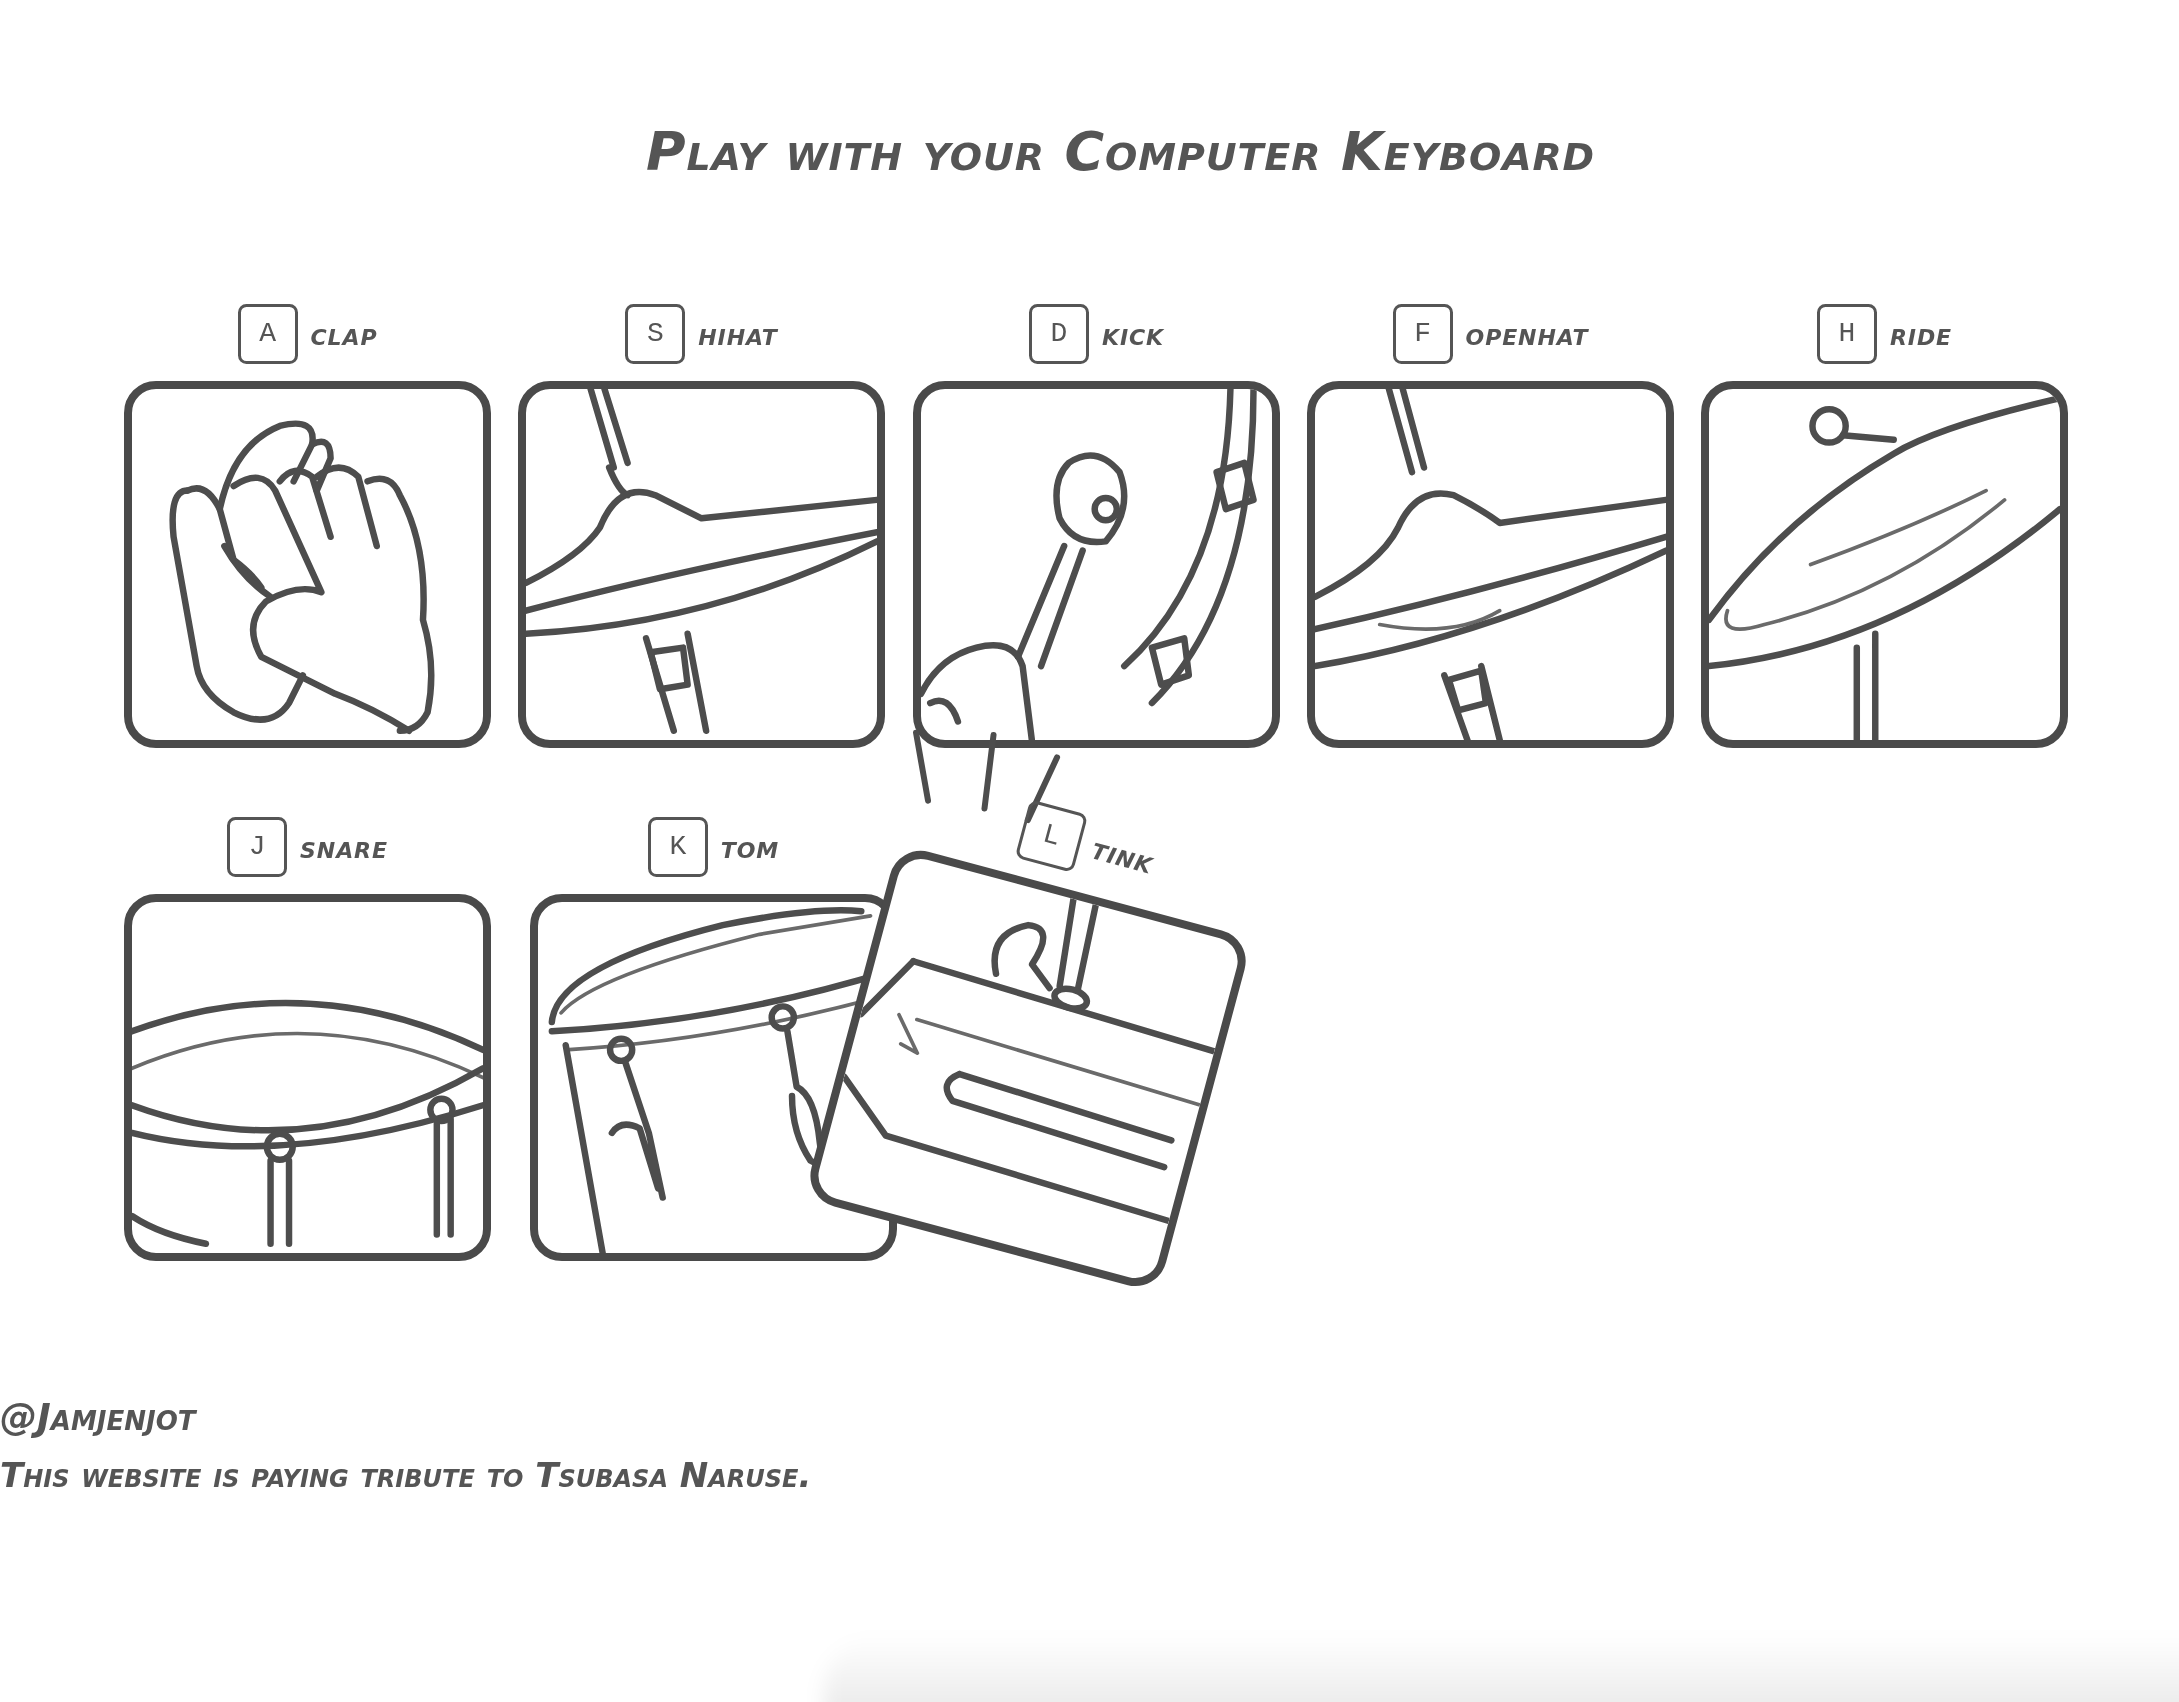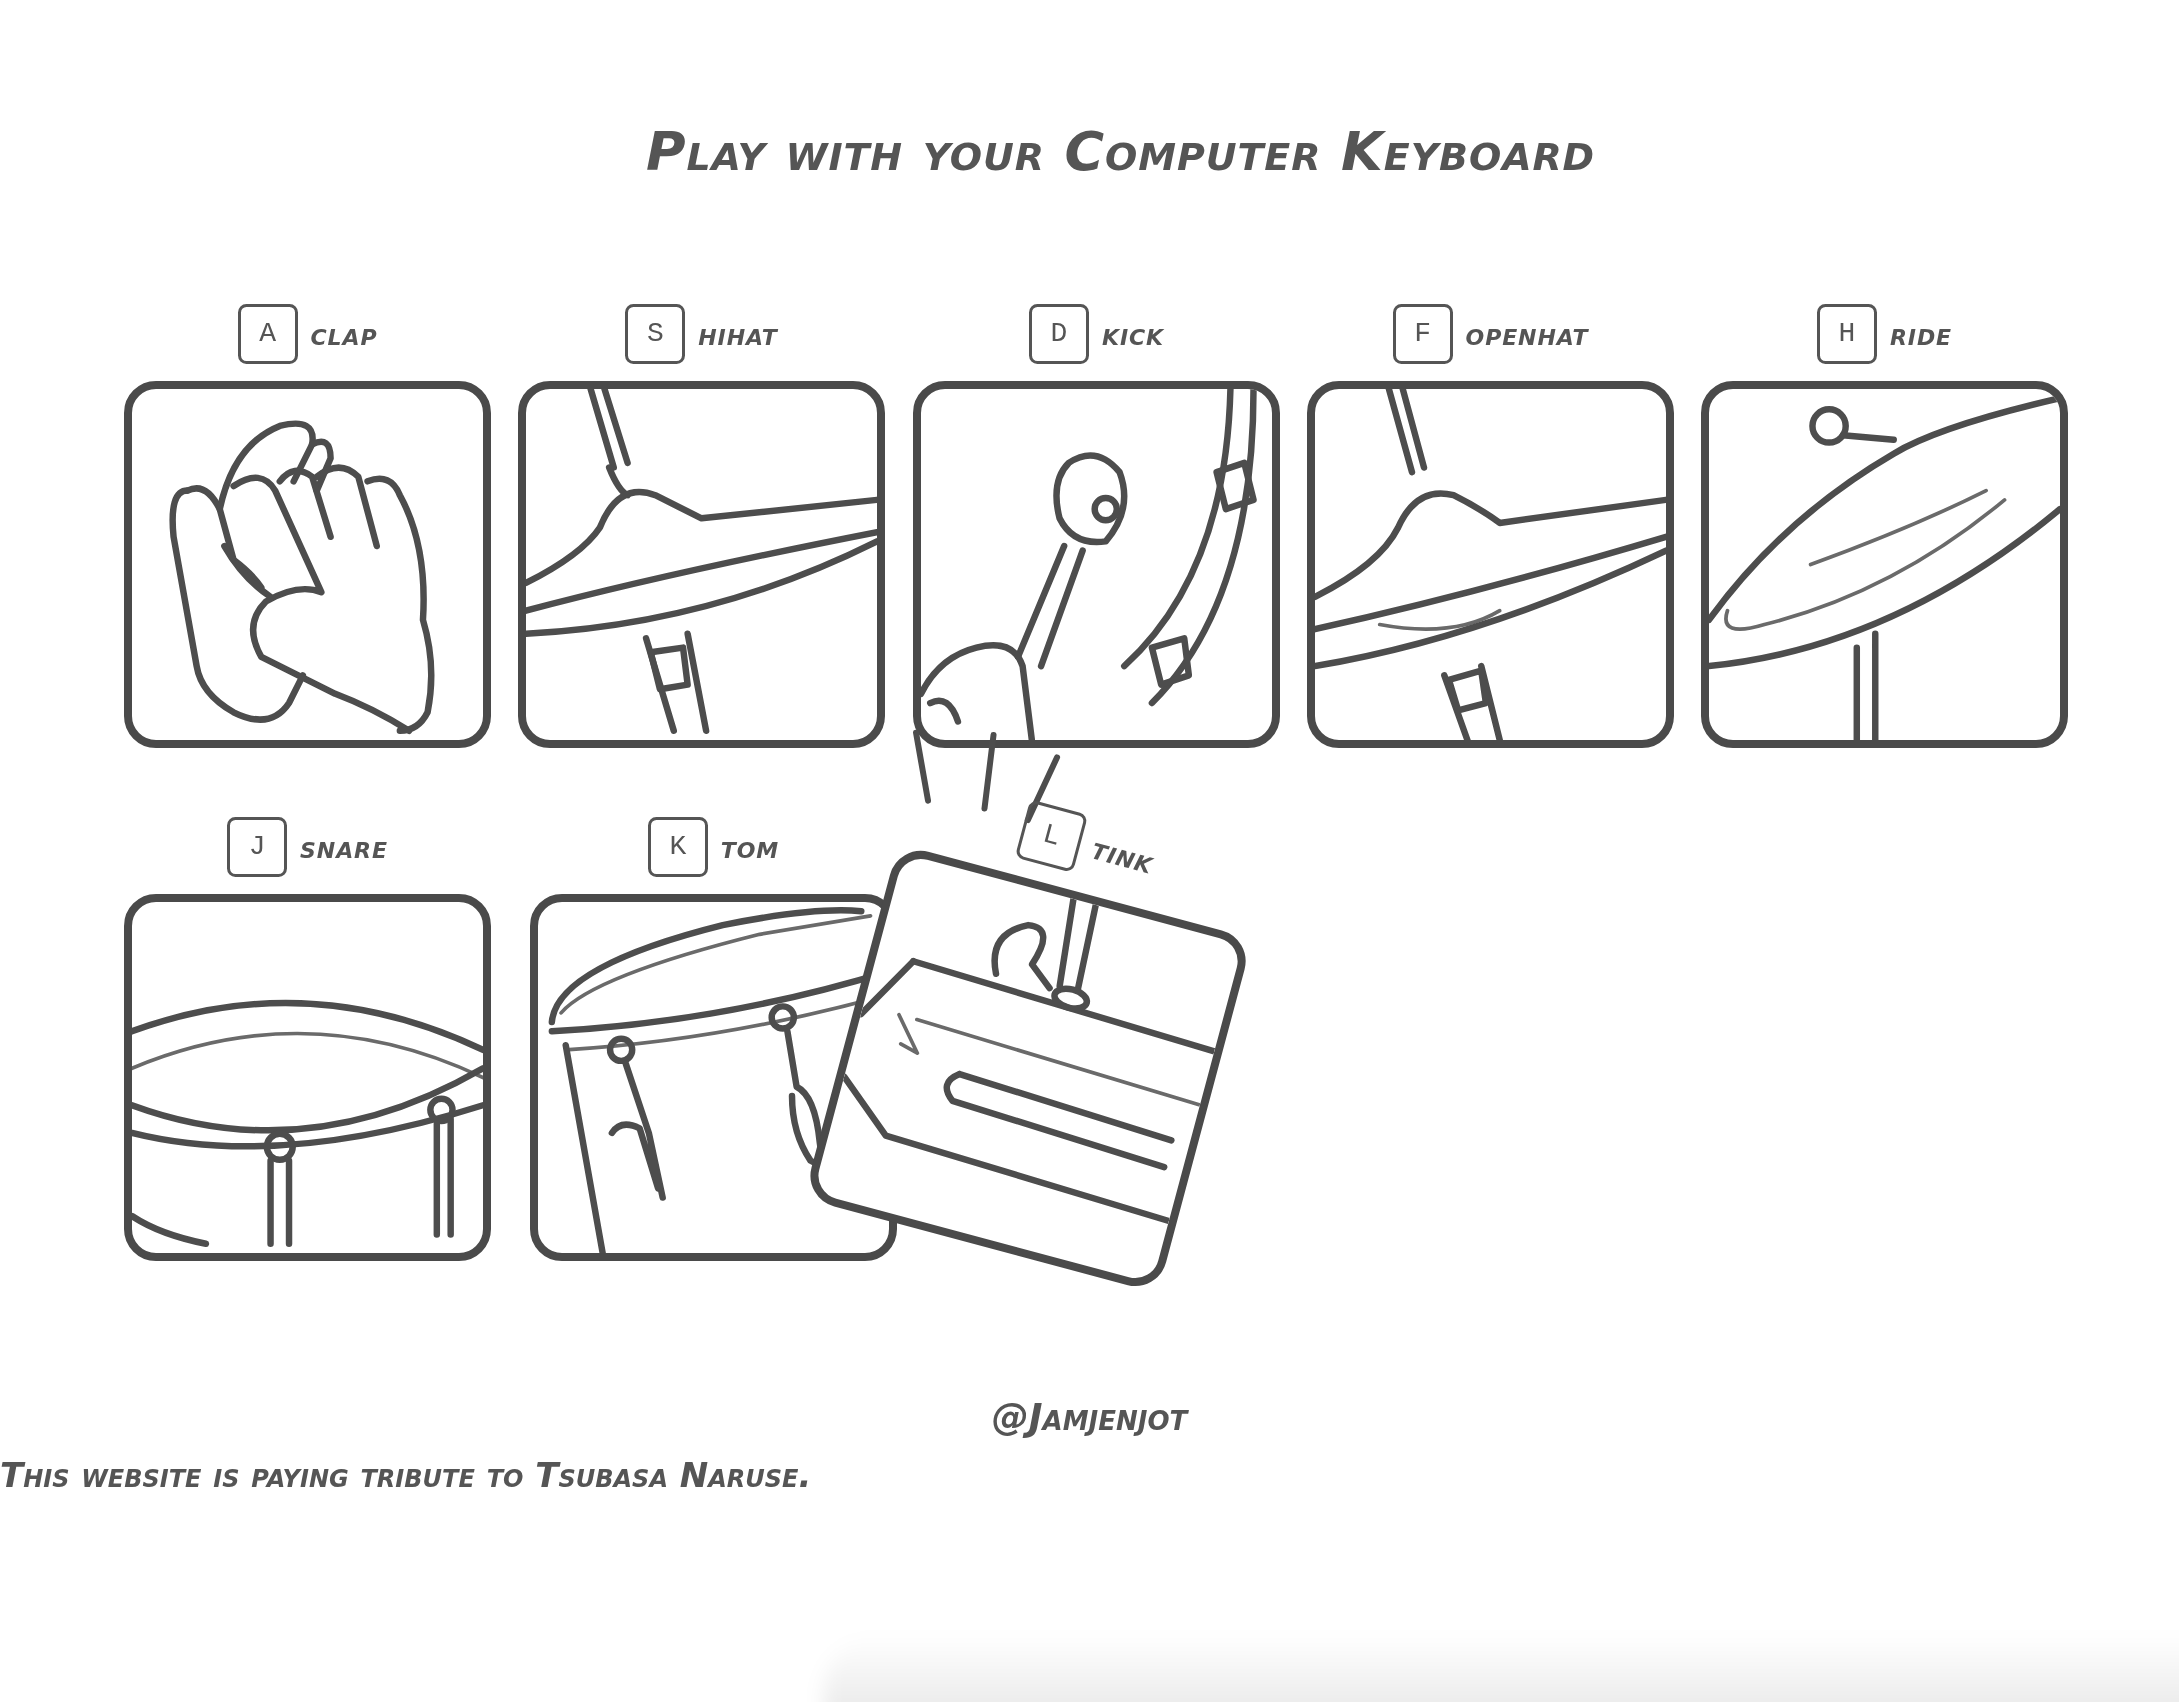--- a/index.html
+++ b/index.html
@@ -33,21 +33,21 @@
     position:absolute; top:81px; left:0; width:367px; height:367px;
     box-sizing:border-box; border:8.4px solid #4a4a4a; border-radius:32px;
     background:#fff; overflow:hidden;
   }
   .card svg { width:100%; height:100%; display:block; }
   .card svg * { fill:none; stroke:#4d4d4d; stroke-width:7; stroke-linecap:round; stroke-linejoin:round; }
   .card svg .thin { stroke-width:4; stroke:#6a6a6a; }
   .playing { transform:rotate(15deg); transform-origin:50% 60%; }
   .spark { position:absolute; width:5.6px; background:#4d4d4d; border-radius:2.8px; }
   .footer-handle {
-    position:absolute; left:0; top:1396px; width:2179px; text-align:center;
+    position:absolute; left:0; top:1396px; width:2179px; text-align:left;
     font-family:"DejaVu Sans", sans-serif; font-weight:bold; font-style:italic;
     font-variant:small-caps; font-size:37px; color:#555;
   }
   .footer-tribute {
     position:absolute; left:0; top:1455px; width:2179px; text-align:left;
     font-family:"DejaVu Sans", sans-serif; font-weight:bold; font-style:italic;
     font-variant:small-caps; font-size:34px; color:#555;
   }
   .shadow {
     position:absolute; left:824px; top:1635px; width:1387px; height:112px;

